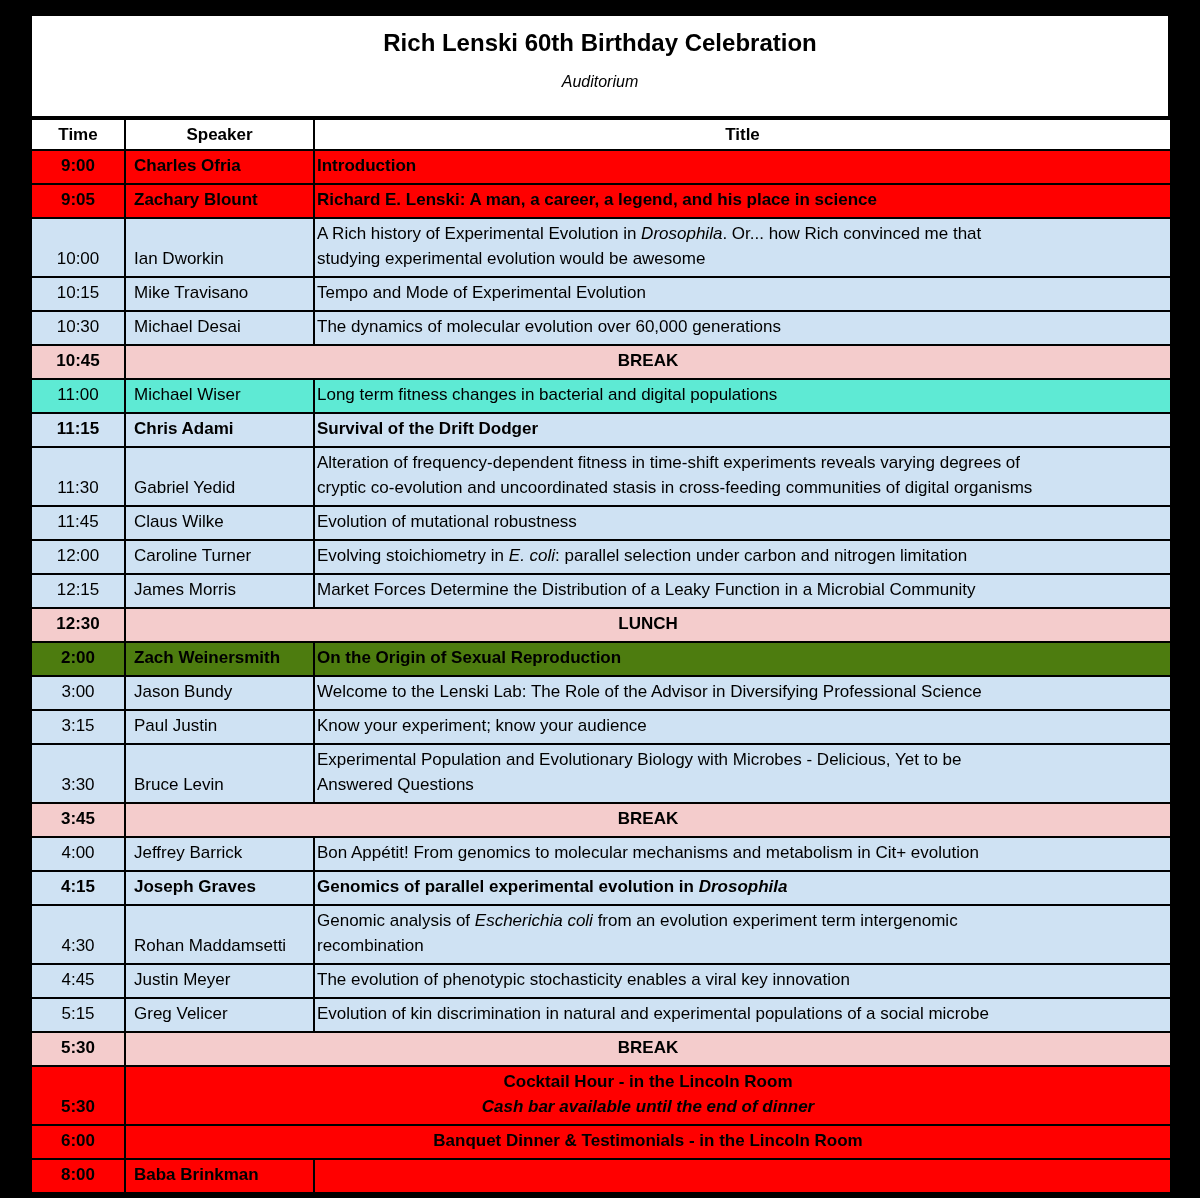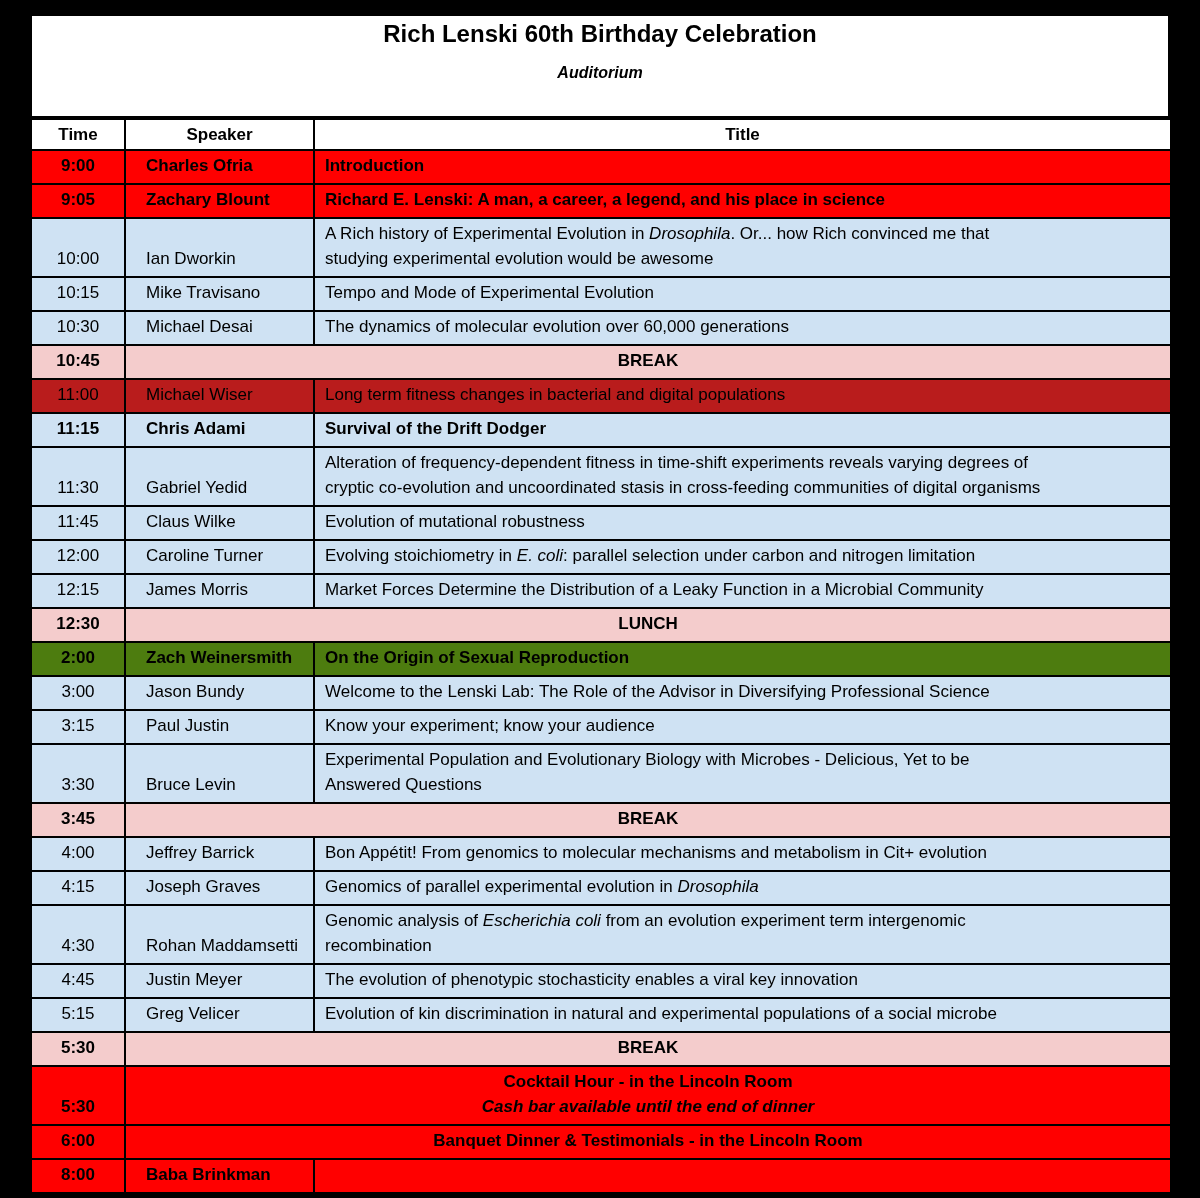--- a/index.html
+++ b/index.html
@@ -23,30 +23,29 @@
     width: 1140px;
     height: 104px;
     background: #fff;
     border: 2px solid #000;
     text-align: center;
   }
   .event-title {
     font-size: 24px;
     font-weight: bold;
     color: #000;
-    padding-top: 3px;
+    padding-top: 12px;
     line-height: 30px;
   }
   .event-subtitle {
     font-size: 16px;
     font-style: italic;
     color: #000;
     padding-top: 14px;
     line-height: 20px;
-    font-weight: bold;
   }
   table.schedule {
     border-collapse: collapse;
     table-layout: fixed;
     width: 1140px;
     background: #fff;
   }
   col.c-time    { width: 94px;  }
   col.c-speaker { width: 189px; }
   col.c-title   { width: 857px; }
@@ -65,22 +64,22 @@
     background: #fff;
   }
   td {
     vertical-align: bottom;
     padding: 2px 6px 5px 6px;
     line-height: 25px;
   }
   tr.single td { height: 32px; }
   tr.tall td   { height: 54px; }
   td.time    { text-align: center; padding-left: 2px; padding-right: 2px; }
-  td.speaker { text-align: left; padding-left: 20px; }
-  td.titlec  { text-align: left; padding-left: 10px; margin-left: 10px; }
+  td.speaker { text-align: left; padding-left: 8px; }
+  td.titlec  { text-align: left; padding-left: 2px; margin-left: 10px; }
   td.span    { text-align: center; }
   tr.red  { font-weight: bold; }
   tr.pink td.time, tr.pink td.span { font-weight: bold; text-align: center; }
   .i { font-style: italic; }
 </style>
 </head>
 <body>
 
 <div class="canvas">
   <div class="content">
@@ -124,21 +123,21 @@
           </tr>
           <tr class="blue single" style="background: rgb(207, 226, 243);">
             <td class="time">10:30</td>
             <td class="speaker">Michael Desai</td>
             <td class="titlec"><span>The dynamics of molecular evolution over 60,000 generations</span></td>
           </tr>
           <tr class="pink single" style="background: rgb(244, 204, 204);">
             <td class="time">10:45</td>
             <td class="span" colspan="2">BREAK</td>
           </tr>
-          <tr class="blue single" style="background: #b91c1c;">
+          <tr class="blue single" style="background: #5eead4;">
             <td class="time">11:00</td>
             <td class="speaker">Michael Wiser</td>
             <td class="titlec"><span>Long term fitness changes in bacterial and digital populations</span></td>
           </tr>
           <tr class="blue single" style="background: rgb(207, 226, 243); font-weight: bold;">
             <td class="time">11:15</td>
             <td class="speaker">Chris Adami</td>
             <td class="titlec"><span>Survival of the Drift Dodger</span></td>
           </tr>
           <tr class="blue tall" style="background: rgb(207, 226, 243);">
@@ -187,21 +186,21 @@
           </tr>
           <tr class="pink single" style="background: rgb(244, 204, 204);">
             <td class="time">3:45</td>
             <td class="span" colspan="2">BREAK</td>
           </tr>
           <tr class="blue single" style="background: rgb(207, 226, 243);">
             <td class="time">4:00</td>
             <td class="speaker">Jeffrey Barrick</td>
             <td class="titlec"><span>Bon Appétit! From genomics to molecular mechanisms and metabolism in Cit+ evolution</span></td>
           </tr>
-          <tr class="blue single" style="background: rgb(207, 226, 243);">
+          <tr class="blue single" style="background: rgb(207, 226, 243); font-weight: bold;">
             <td class="time">4:15</td>
             <td class="speaker">Joseph Graves</td>
             <td class="titlec"><span>Genomics of parallel experimental evolution in </span><span class="i">Drosophila</span></td>
           </tr>
           <tr class="blue tall" style="background: rgb(207, 226, 243);">
             <td class="time">4:30</td>
             <td class="speaker">Rohan Maddamsetti</td>
             <td class="titlec"><span>Genomic analysis of </span><span class="i">Escherichia coli</span><span> from an evolution experiment term intergenomic</span><br><span>recombination</span></td>
           </tr>
           <tr class="blue single" style="background: rgb(207, 226, 243);">

